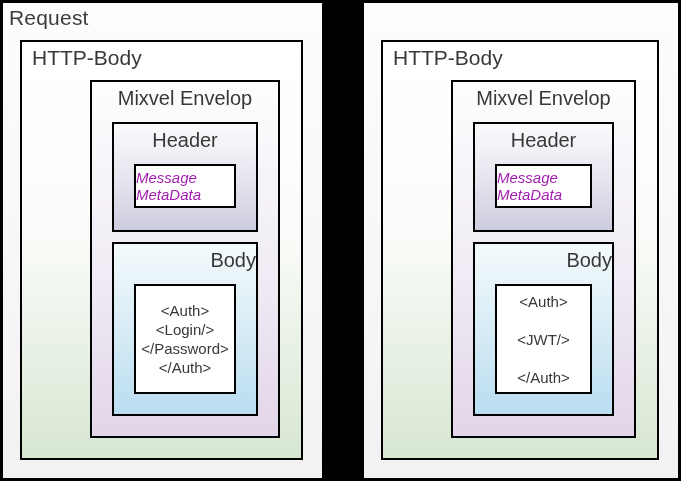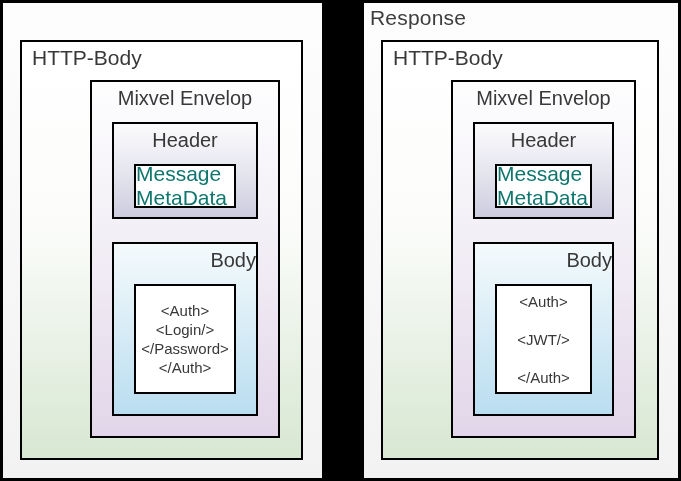--- a/index.html
+++ b/index.html
@@ -43,34 +43,34 @@
     left: 20px; right: 21px; top: 38px; bottom: 20px;
     background: linear-gradient(180deg, #fdfdfe 0%, #f0ebf4 55%, #e2d5e9 100%);
     margin-left: 48px;
   }
   .envelope-label {
     position: absolute; left: 0; right: 0; top: 5px;
     text-align: center; font-size: 20px; color: #383838;
   }
 
   .header-box {
-    left: 20px; right: 20px; top: 40px; height: 97px;
+    left: 20px; right: 20px; top: 40px; height: 110px;
     background: linear-gradient(180deg, #fbfbfd 0%, #e4e4ee 55%, #ccccdf 100%);
   }
   .header-label {
     position: absolute; left: 0; right: 0; top: 5px;
     text-align: center; font-size: 20px; color: #383838;
   }
 
   .metadata-box {
     left: 20px; right: 20px; top: 40px; height: 44px;
     background: #ffffff;
     display: flex; align-items: center; justify-content: center;
   }
-  .metadata-label { font-size: 21px; color: #0f766e; }
+  .metadata-label { font-size: 15px; color: #a21caf; font-style: italic; }
 
   .body-box {
     left: 20px; right: 20px; top: 160px; bottom: 20px;
     background: linear-gradient(180deg, #f4fafc 0%, #d8ecf6 50%, #b9ddf0 100%);
   }
   .body-label {
     position: absolute; left: 0; right: 0; top: 5px;
     text-align: right; font-size: 20px; color: #383838;
   }
 
@@ -85,20 +85,21 @@
     text-align: center;
     white-space: pre-line;
   }
 </style>
 </head>
 <body>
 
 <div class="page">
 
   <div class="panel left">
+    <div class="panel-title">Request</div>
     <div class="box http-body">
       <div class="http-body-label">HTTP-Body</div>
       <div class="box envelope">
         <div class="envelope-label">Mixvel Envelop</div>
         <div class="box header-box">
           <div class="header-label">Header</div>
           <div class="box metadata-box">
             <span class="metadata-label">Message MetaData</span>
           </div>
         </div>
@@ -109,21 +110,20 @@
 &lt;Login/&gt;
 &lt;/Password&gt;
 &lt;/Auth&gt;</span>
           </div>
         </div>
       </div>
     </div>
   </div>
 
   <div class="panel right">
-    <div class="panel-title">Response</div>
     <div class="box http-body">
       <div class="http-body-label">HTTP-Body</div>
       <div class="box envelope">
         <div class="envelope-label">Mixvel Envelop</div>
         <div class="box header-box">
           <div class="header-label">Header</div>
           <div class="box metadata-box">
             <span class="metadata-label">Message MetaData</span>
           </div>
         </div>

